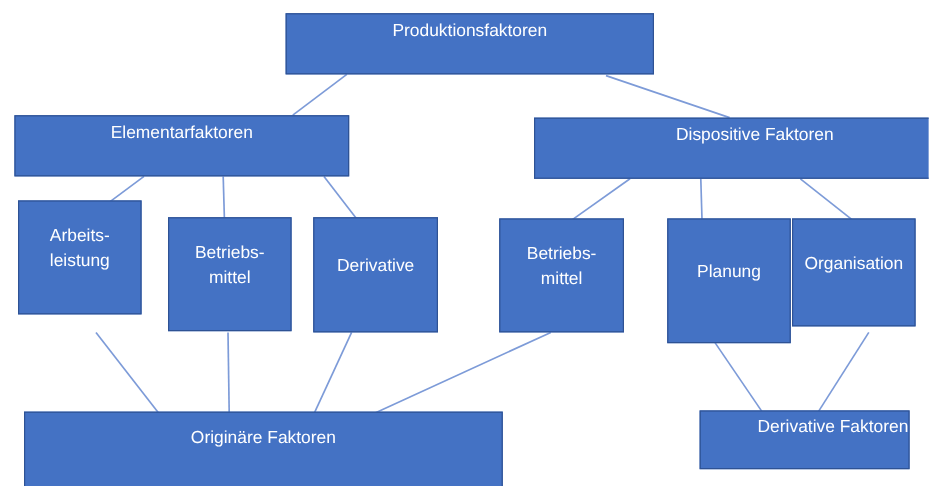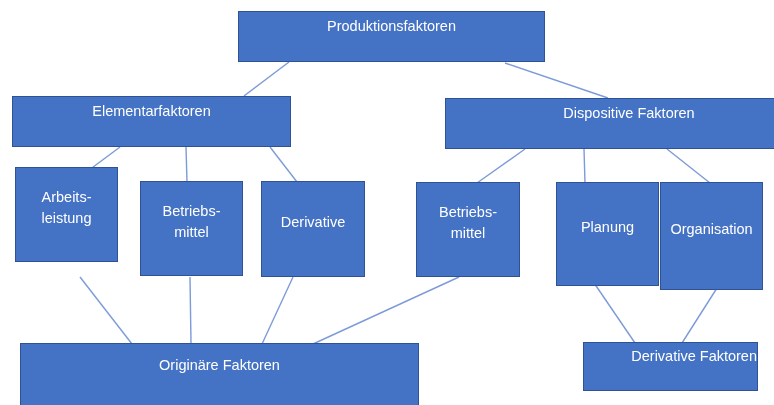--- a/index.html
+++ b/index.html
@@ -97,21 +97,21 @@
 
   <div class="node small" style="left:416px; top:182px; width:104px; height:95px;">
     <span>Betriebs-</span>
     <span>mittel</span>
   </div>
 
   <div class="node small" style="left:540px; top:182px; width:103px; height:104px;margin-left:16px;">
     <span>Planung</span>
   </div>
 
-  <div class="node small" style="left:660px; top:182px; width:103px; height:108px;">
+  <div class="node small" style="left:660px; top:182px; width:103px; height:90px;">
     <span>Organisation</span>
   </div>
 
   <div class="node wide" style="left:20px; top:343px; width:399px; height:64px;">
     <span>Originäre Faktoren</span>
   </div>
 
   <div class="node wide" style="left:583px; top:342px; width:175px; height:49px;align-items:flex-end;">
     <span>Derivative Faktoren</span>
   </div>

